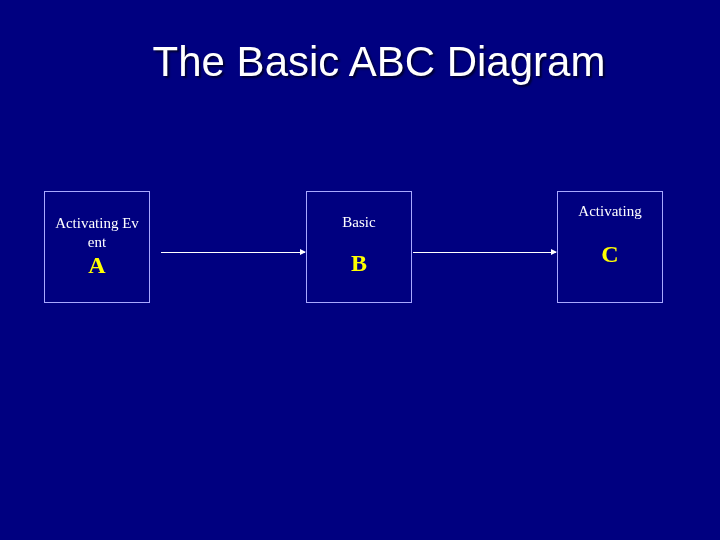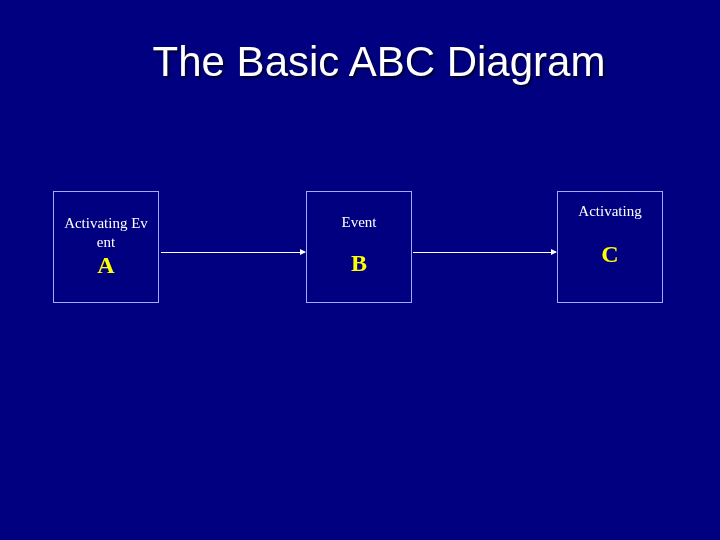--- a/index.html
+++ b/index.html
@@ -14,29 +14,29 @@
   .letter { font-size:24px; font-weight:bold; color:#ffff00; }
   .arrow { position:absolute; height:1px; background:#ffffff; top:252px; }
   .arrow::after { content:""; position:absolute; right:-1px; top:-3px;
     border-left:6px solid #ffffff; border-top:3.5px solid transparent; border-bottom:3.5px solid transparent; }
 </style>
 </head>
 <body>
 
 <div class="title">The Basic ABC Diagram</div>
 
-<div class="box" style="left:53px;">
+<div class="box" style="left:44px;">
   <div class="lbl" style="margin-top:22px; padding:0 10px;">Activating Event</div>
   <div class="letter" style="margin-top:0px;">A</div>
 </div>
 
 <div class="arrow" style="left:161px; width:144px;"></div>
 
 <div class="box" style="left:306px;">
-  <div class="lbl" style="margin-top:21px;">Event</div>
+  <div class="lbl" style="margin-top:21px;">Basic</div>
   <div class="letter" style="margin-top:18px;">B</div>
 </div>
 
 <div class="arrow" style="left:413px; width:143px;"></div>
 
 <div class="box" style="left:557px;">
   <div class="lbl" style="margin-top:10px; padding:0 8px;">Activating</div>
   <div class="letter" style="margin-top:20px;">C</div>
 </div>
 

